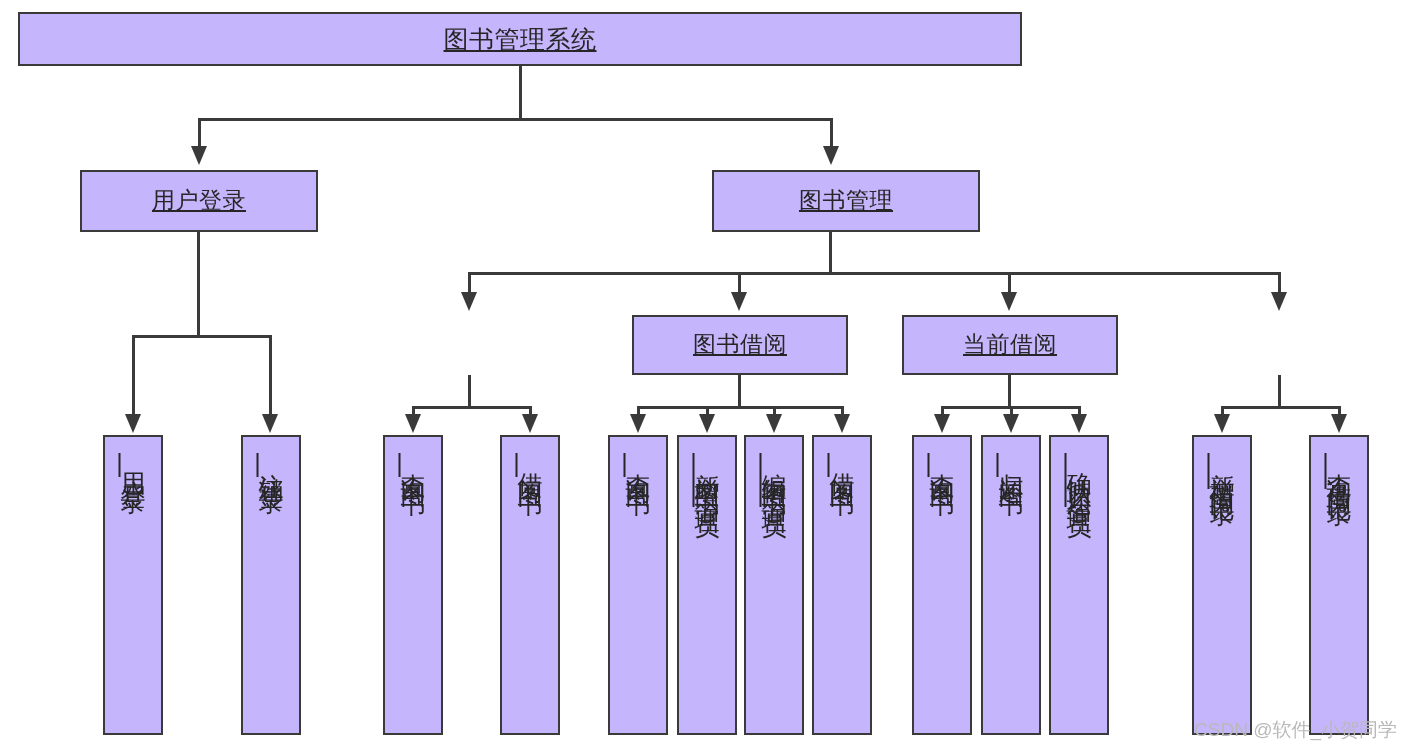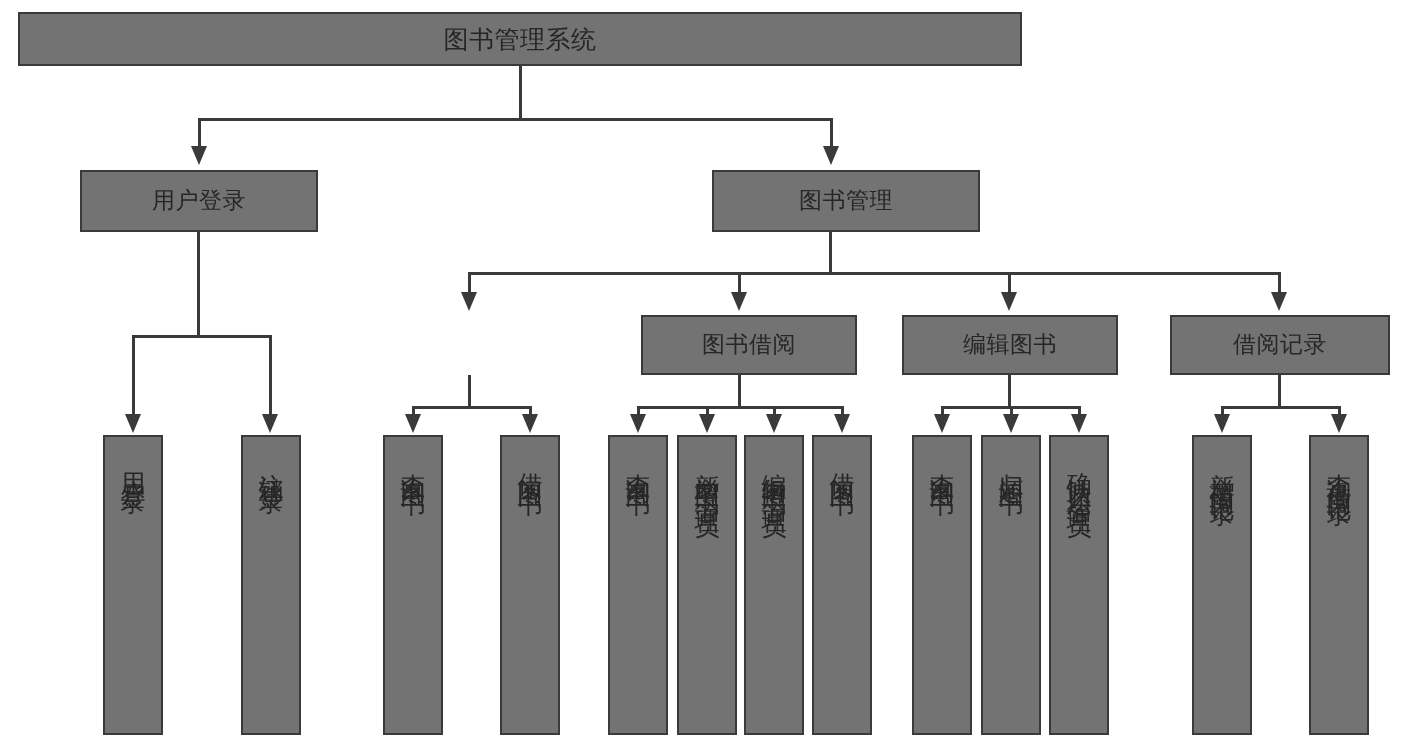--- a/index.html
+++ b/index.html
@@ -12,26 +12,27 @@
     position:relative;
     width:1405px;
     height:747px;
     background:#ffffff;
     overflow:hidden;
   }
   
   .node{
     position:absolute;
     box-sizing:border-box;
-    background:#737373;
+    background:#c4b5fd;
     border:2.5px solid #3a3a3a;
     display:flex;
     align-items:center;
     justify-content:center;
     color:#262626;
+    text-decoration:underline;
   }
   .node .label{
     display:block;
     line-height:1.12;
     letter-spacing:.5px;
   }
   
   .node.horiz .label{
     font-size:23px;
     white-space:nowrap;
@@ -113,28 +114,25 @@
   <div class="ln h" style="left:468px; top:272px; width:812px;"></div>
   <div class="ln v" style="left:468px; top:272px; height:22px;"></div>
   <div class="arrow" style="left:461px; top:292px;"></div>
   <div class="ln v" style="left:738px; top:272px; height:22px;"></div>
   <div class="arrow" style="left:731px; top:292px;"></div>
   <div class="ln v" style="left:1008px; top:272px; height:22px;"></div>
   <div class="arrow" style="left:1001px; top:292px;"></div>
   <div class="ln v" style="left:1278px; top:272px; height:22px;"></div>
   <div class="arrow" style="left:1271px; top:292px;"></div>
 
-  <div class="node horiz" style="left:632px; top:315px; width:216px; height:60px;margin-left:9px;">
+  <div class="node horiz" style="left:632px; top:315px; width:216px; height:60px;">
     <span class="label">图书借阅</span>
   </div>
   <div class="node horiz" style="left:902px; top:315px; width:216px; height:60px;">
-    <span class="label">编辑图书</span>
-  </div>
-  <div class="node horiz" style="left:1170px; top:315px; width:220px; height:60px;">
-    <span class="label">借阅记录</span>
+    <span class="label">当前借阅</span>
   </div>
 
   <div class="ln v" style="left:468px; top:375px; height:31px;"></div>
   <div class="ln h" style="left:412px; top:406px; width:120px;"></div>
   <div class="ln v" style="left:412px; top:406px; height:10px;"></div>
   <div class="arrow" style="left:405px; top:414px;"></div>
   <div class="ln v" style="left:529px; top:406px; height:10px;"></div>
   <div class="arrow" style="left:522px; top:414px;"></div>
 
   <div class="ln v" style="left:738px; top:375px; height:31px;"></div>
@@ -201,14 +199,15 @@
     <span class="label">确认归还（管理员）</span>
   </div>
 
   <div class="node vert" style="left:1192px; top:435px; width:60px; height:300px;">
     <span class="label">新增借阅记录</span>
   </div>
   <div class="node vert" style="left:1309px; top:435px; width:60px; height:300px;">
     <span class="label">查询借阅记录</span>
   </div>
 
+  <div id="watermark">CSDN @软件_小贺同学</div>
 
 </div>
 
 </body></html>

